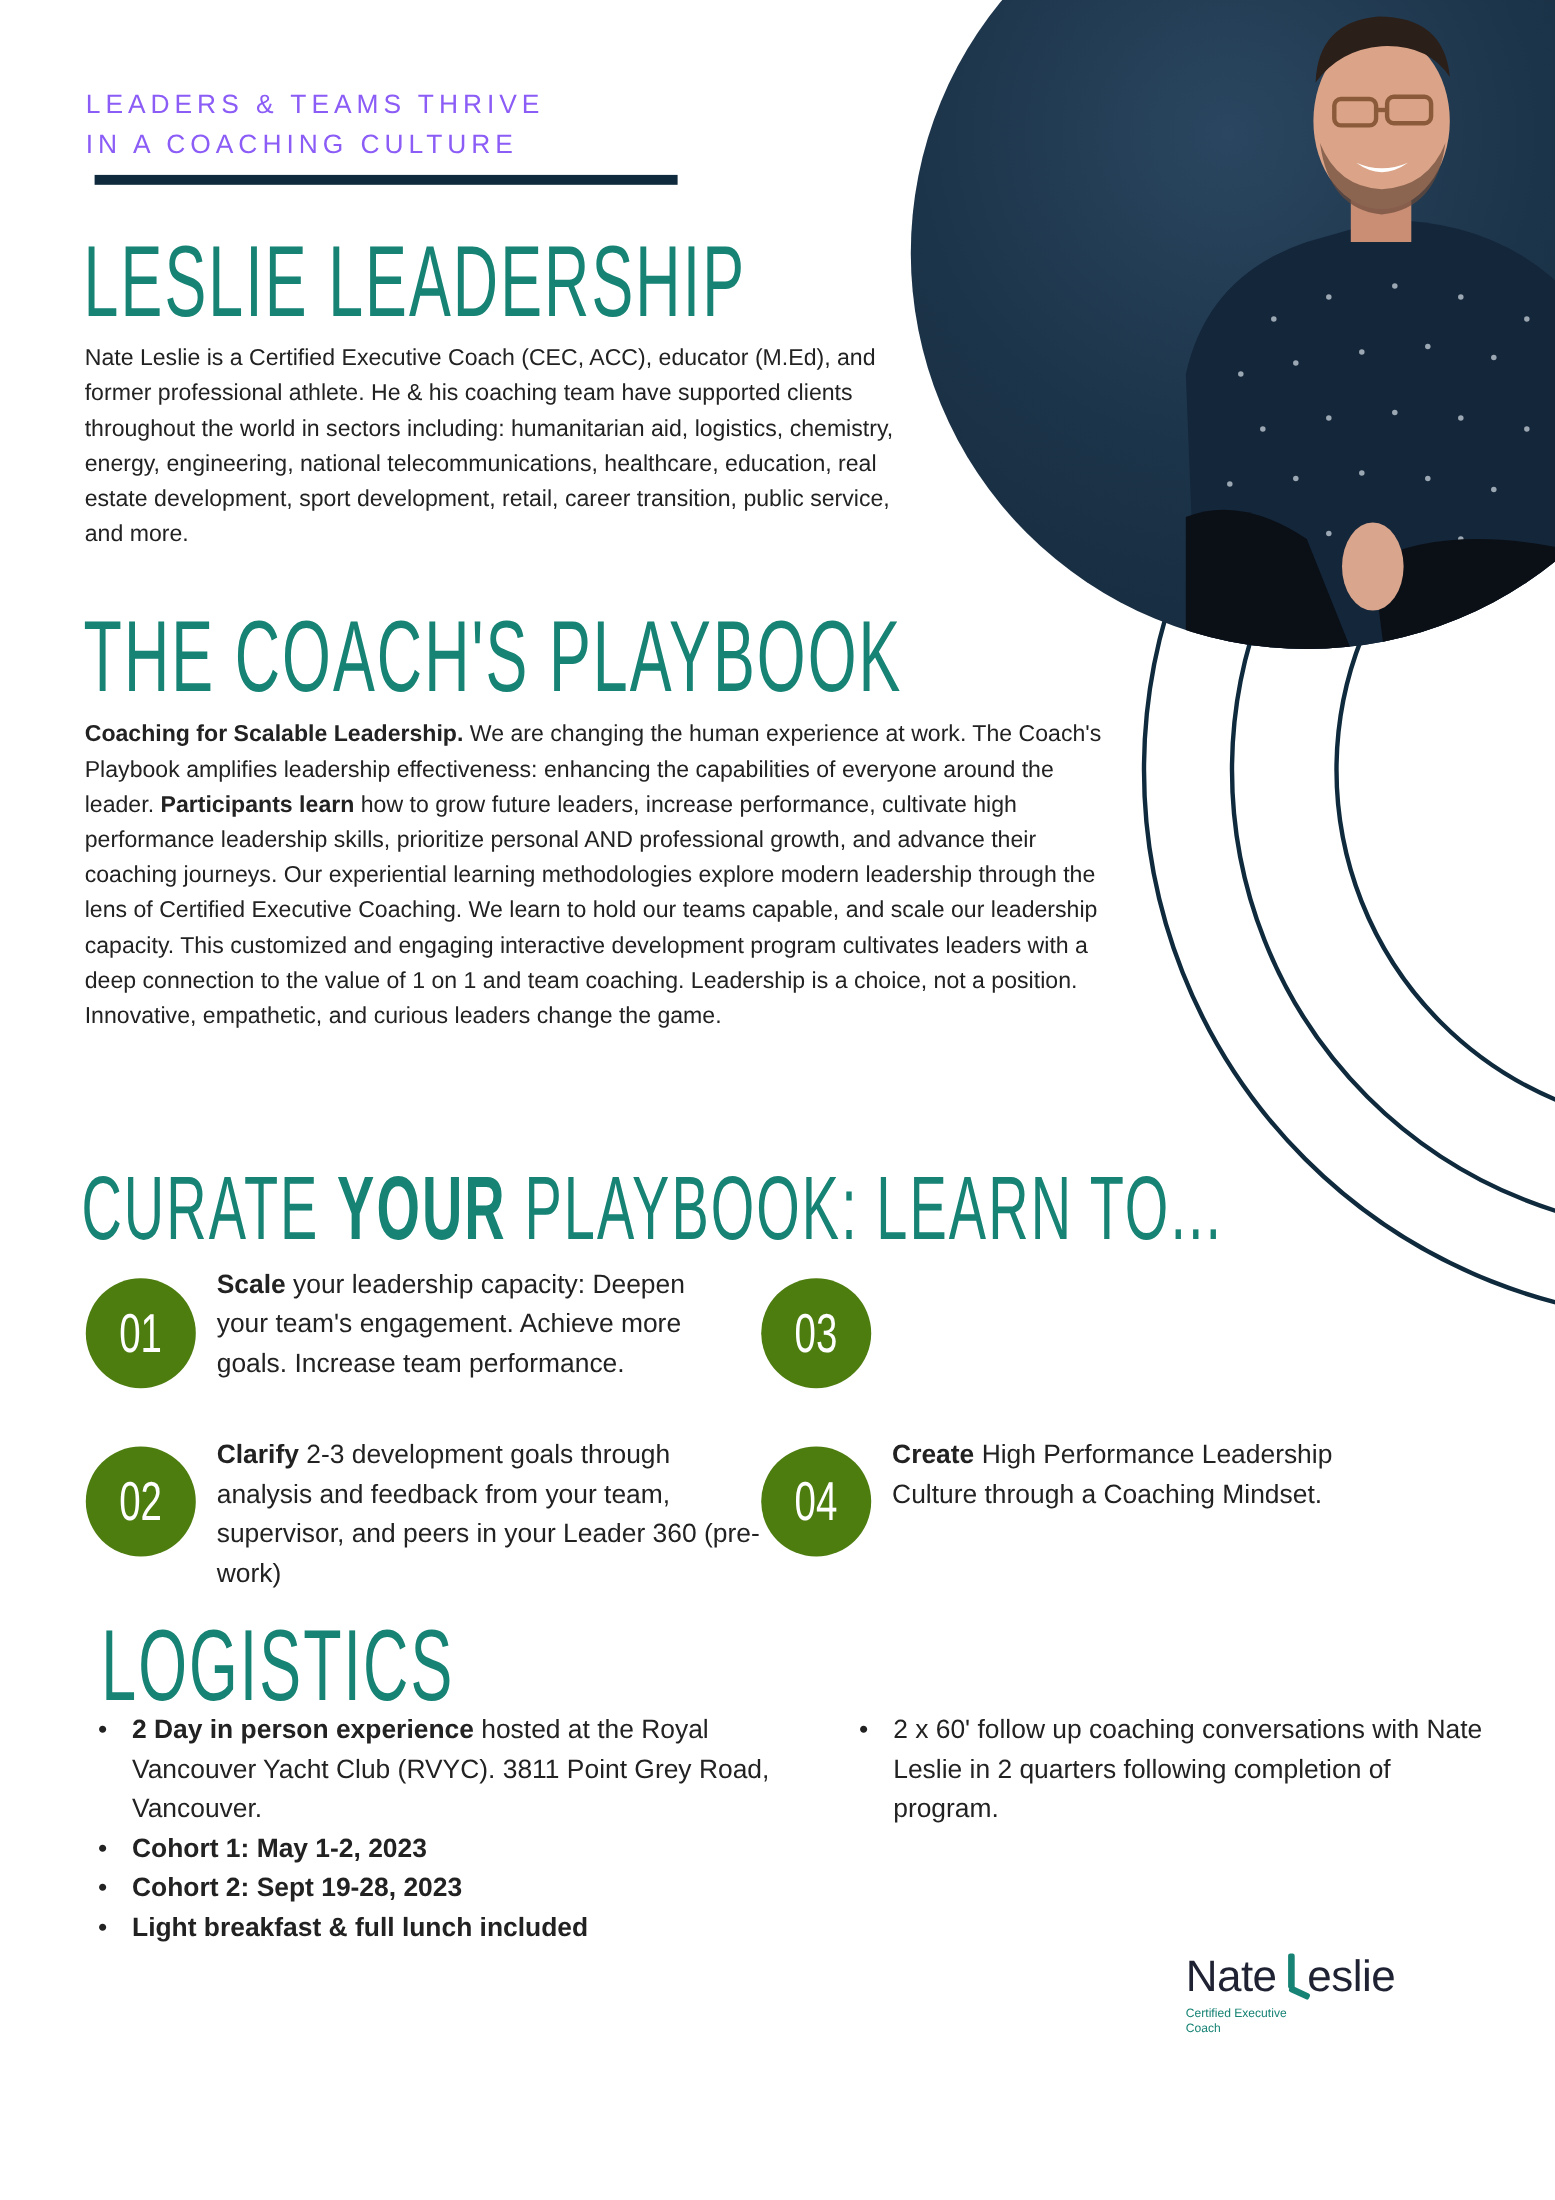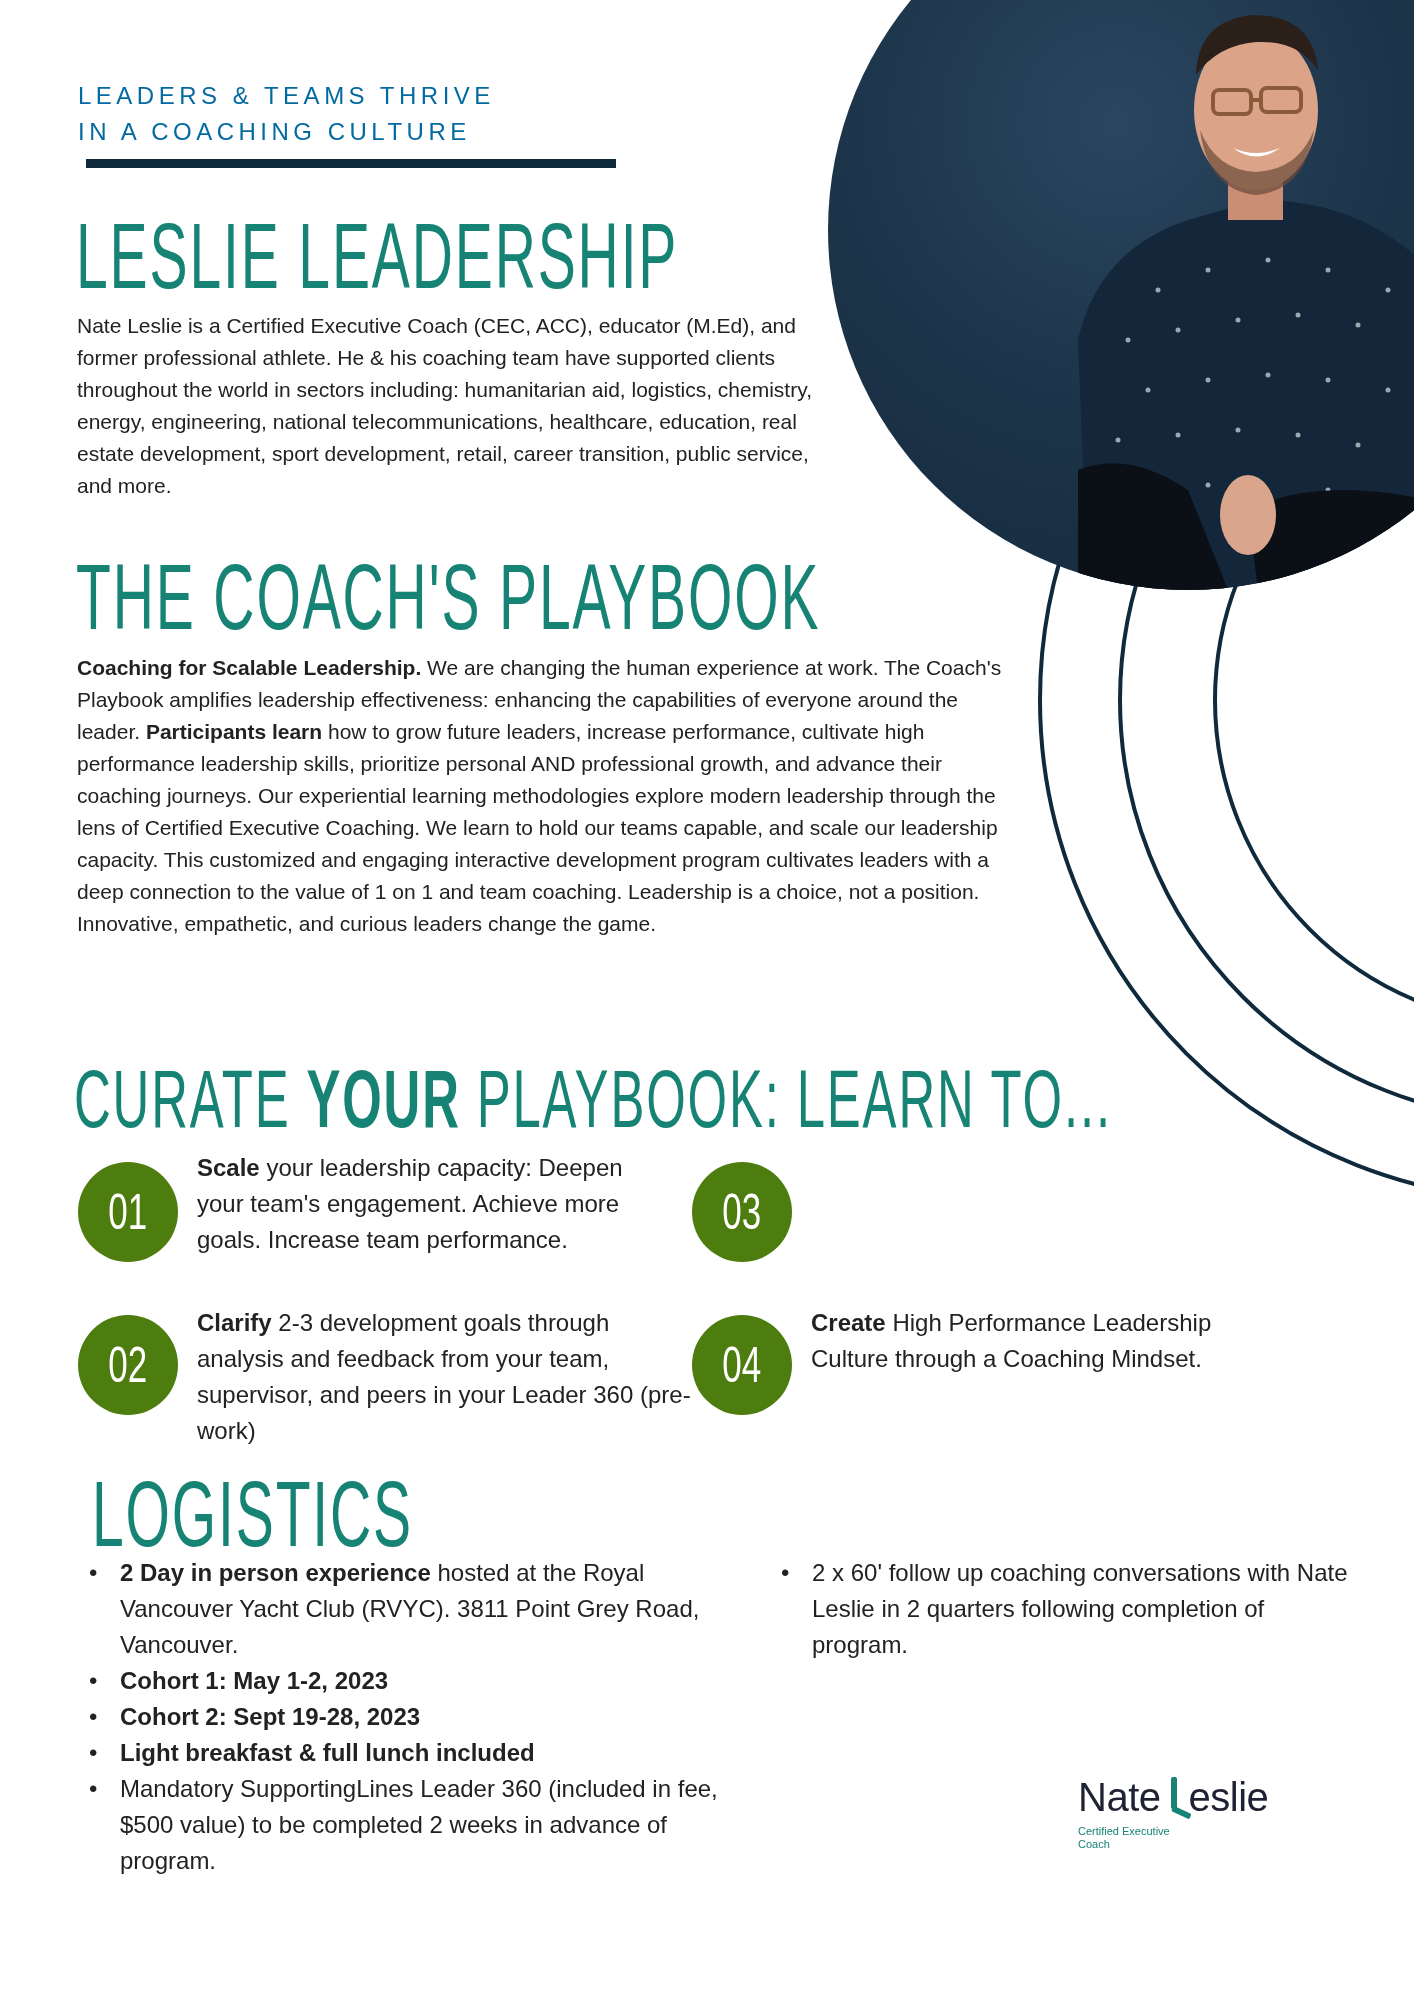--- a/index.html
+++ b/index.html
@@ -9,21 +9,21 @@
   .arcs { position: absolute; left: 0; top: 0; width: 1414px; height: 2000px; pointer-events: none; }
 
   .photo {
     position: absolute; left: 828px; top: -130px; width: 720px; height: 720px;
     border-radius: 50%; overflow: hidden;
     background: radial-gradient(circle at 40% 35%, #2a4660 0%, #1c3449 45%, #13263a 100%);
   }
   .photo svg { position: absolute; left: 0; top: 0; width: 720px; height: 720px; }
 
   .tagline {
-    position: absolute; left: 78px; top: 78px; color: #0369a1;
+    position: absolute; left: 78px; top: 78px; color: #8b5cf6;
     font-size: 24px; letter-spacing: 4.5px; line-height: 36px; font-weight: 400;
   }
   .rule { position: absolute; left: 86px; top: 159px; width: 530px; height: 9px; background: #0e2a3c; }
 
   .cond {
     font-family: "Liberation Sans", sans-serif; color: #168374; font-weight: 400;
     transform-origin: left top; white-space: nowrap; position: absolute;
   }
   .h-brand { left: 76px; top: 204px; font-size: 92px; transform: scaleX(0.62); letter-spacing: 3px; }
   .h-playbook { left: 76px; top: 545px; font-size: 92px; transform: scaleX(0.62); letter-spacing: 3px; }
@@ -173,21 +173,20 @@
   <div class="item-text"><b>Create</b><span> High Performance Leadership Culture through a Coaching Mindset.</span></div>
 </div>
 
 <div class="cond h-logistics">LOGISTICS</div>
 
 <ul class="logi logi-left">
   <li><b>2 Day in person experience</b><span> hosted at the Royal Vancouver Yacht Club (RVYC). 3811 Point Grey Road, Vancouver.</span></li>
   <li><b>Cohort 1: May 1-2, 2023</b><span></span></li>
   <li><b>Cohort 2: Sept 19-28, 2023</b><span></span></li>
   <li><b>Light breakfast &amp; full lunch included</b><span></span></li>
-  <li><b></b><span>Mandatory SupportingLines Leader 360 (included in fee, $500 value) to be completed 2 weeks in advance of program.</span></li>
 </ul>
 
 <ul class="logi logi-right">
   <li><b></b><span>2 x 60' follow up coaching conversations with Nate Leslie in 2 quarters following completion of program.</span></li>
 </ul>
 
 <div class="logo">
   <div class="logo-name">
     <span>Nate</span>
     <span class="logo-L"></span>

